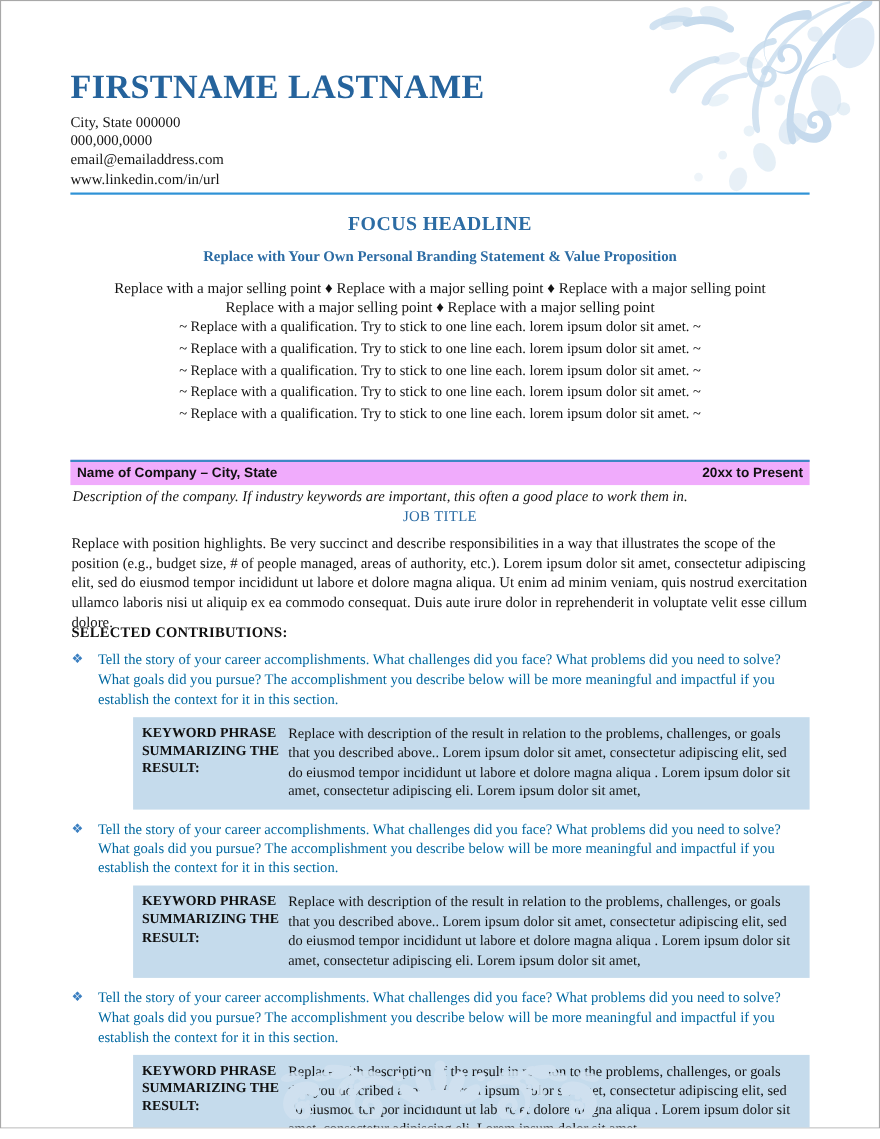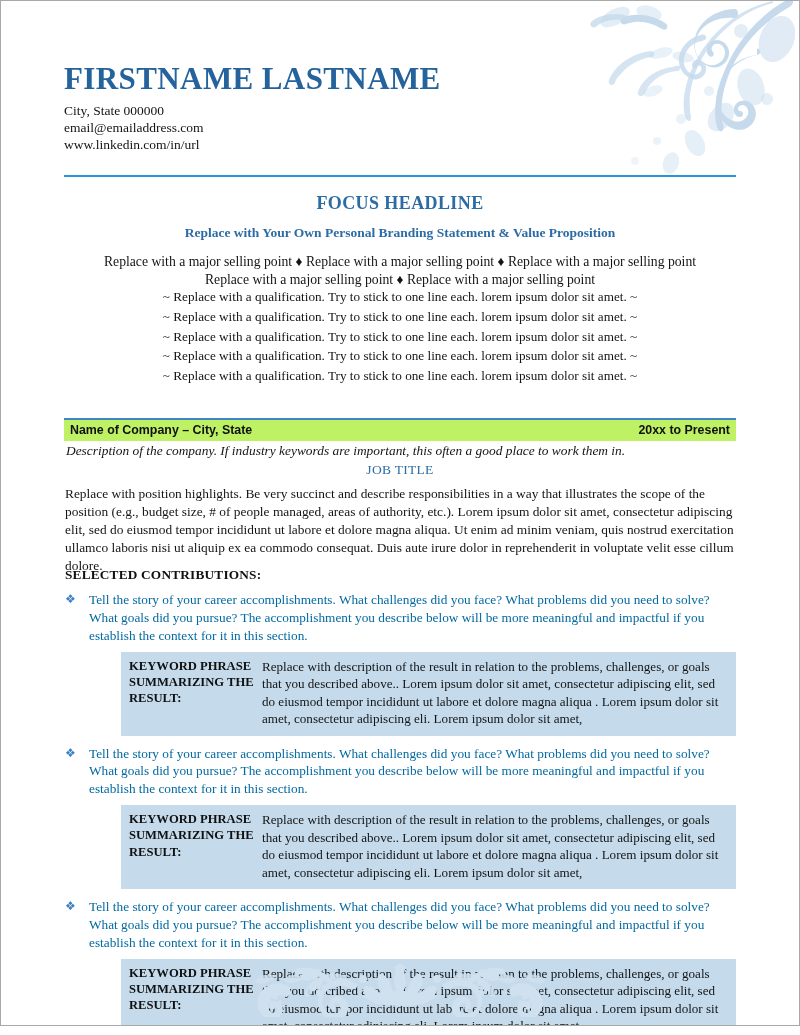--- a/index.html
+++ b/index.html
@@ -127,21 +127,21 @@
     color: #2c6ca4;
     letter-spacing: 1.1px;
   }
 
   
   .company-bar {
     position: absolute;
     left: 63px;
     right: 63px;
     top: 417px;
-    background: #bef264;
+    background: #f0abfc;
     border-top: 2px solid #3f87c4;
     box-sizing: border-box;
     display: flex;
     justify-content: space-between;
     align-items: center;
     padding: 3px 6px 4px 6px;
     font-family: "Liberation Sans", "DejaVu Sans", sans-serif;
     font-size: 12.4px;
     font-weight: bold;
     color: #101010;
@@ -274,20 +274,21 @@
       <circle cx="164" cy="96" r="5" opacity="0.42"></circle>
       <circle cx="136" cy="124" r="5" opacity="0.38"></circle>
       <circle cx="112" cy="146" r="4" opacity="0.35"></circle>
       <circle cx="90" cy="166" r="4" opacity="0.3"></circle>
     </g>
   </svg>
 
   <div class="header">
     <div class="name">FIRSTNAME LASTNAME</div>
     <div class="contact-line">City, State 000000</div>
+    <div class="contact-line">000,000,0000</div>
     <div class="contact-line">email@emailaddress.com</div>
     <div class="contact-line">www.linkedin.com/in/url</div>
   </div>
 
   <div class="top-rule"></div>
 
   <div class="focus">
     <div class="focus-headline">FOCUS HEADLINE</div>
     <div class="branding-statement">Replace with Your Own Personal Branding Statement &amp; Value Proposition</div>
     <div class="selling-points">Replace with a major selling point  ♦  Replace with a major selling point  ♦  Replace with a major selling point</div>

